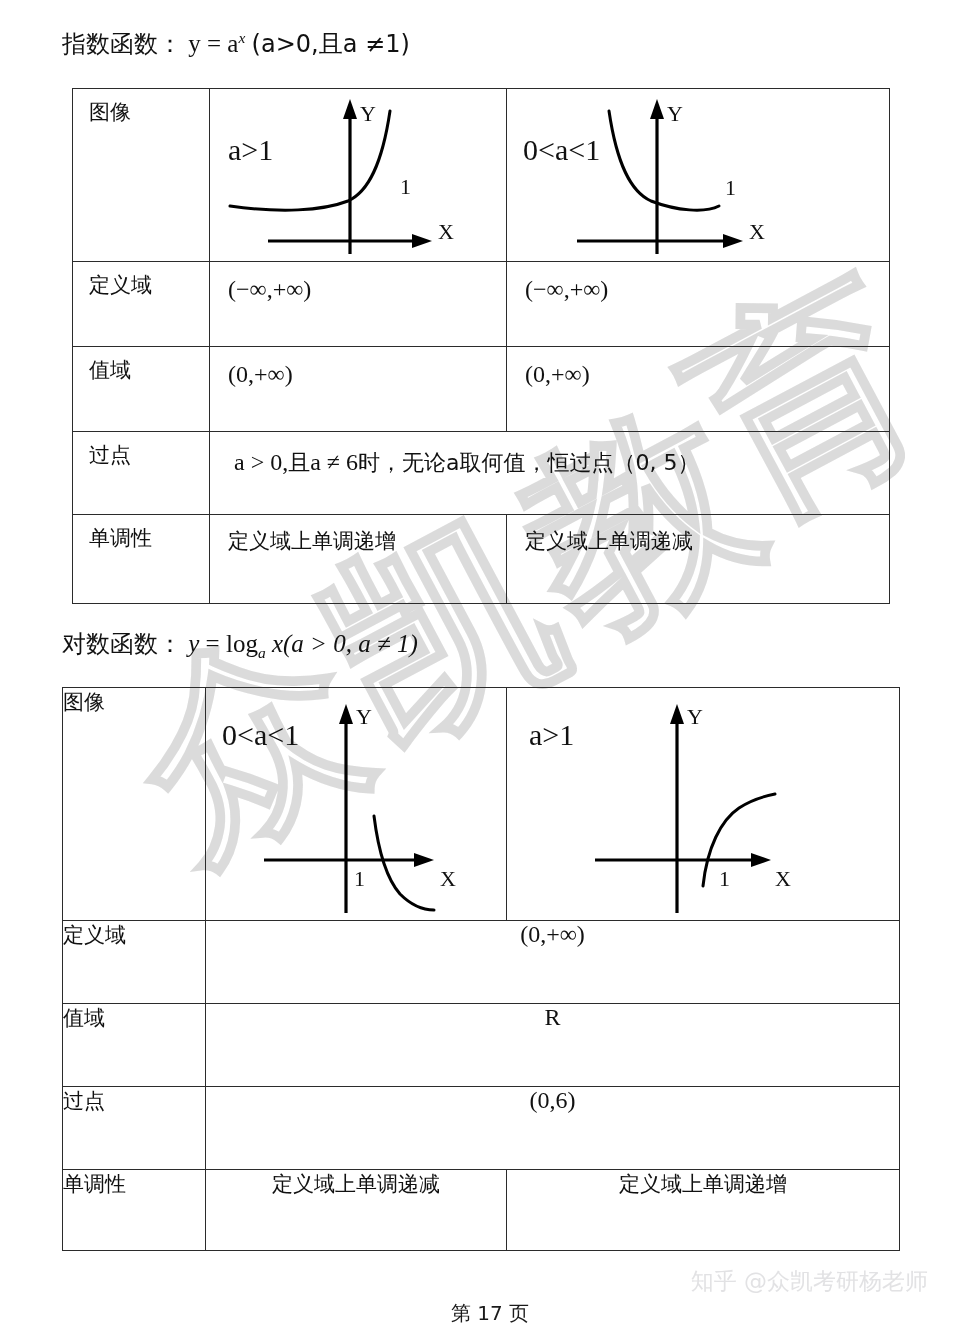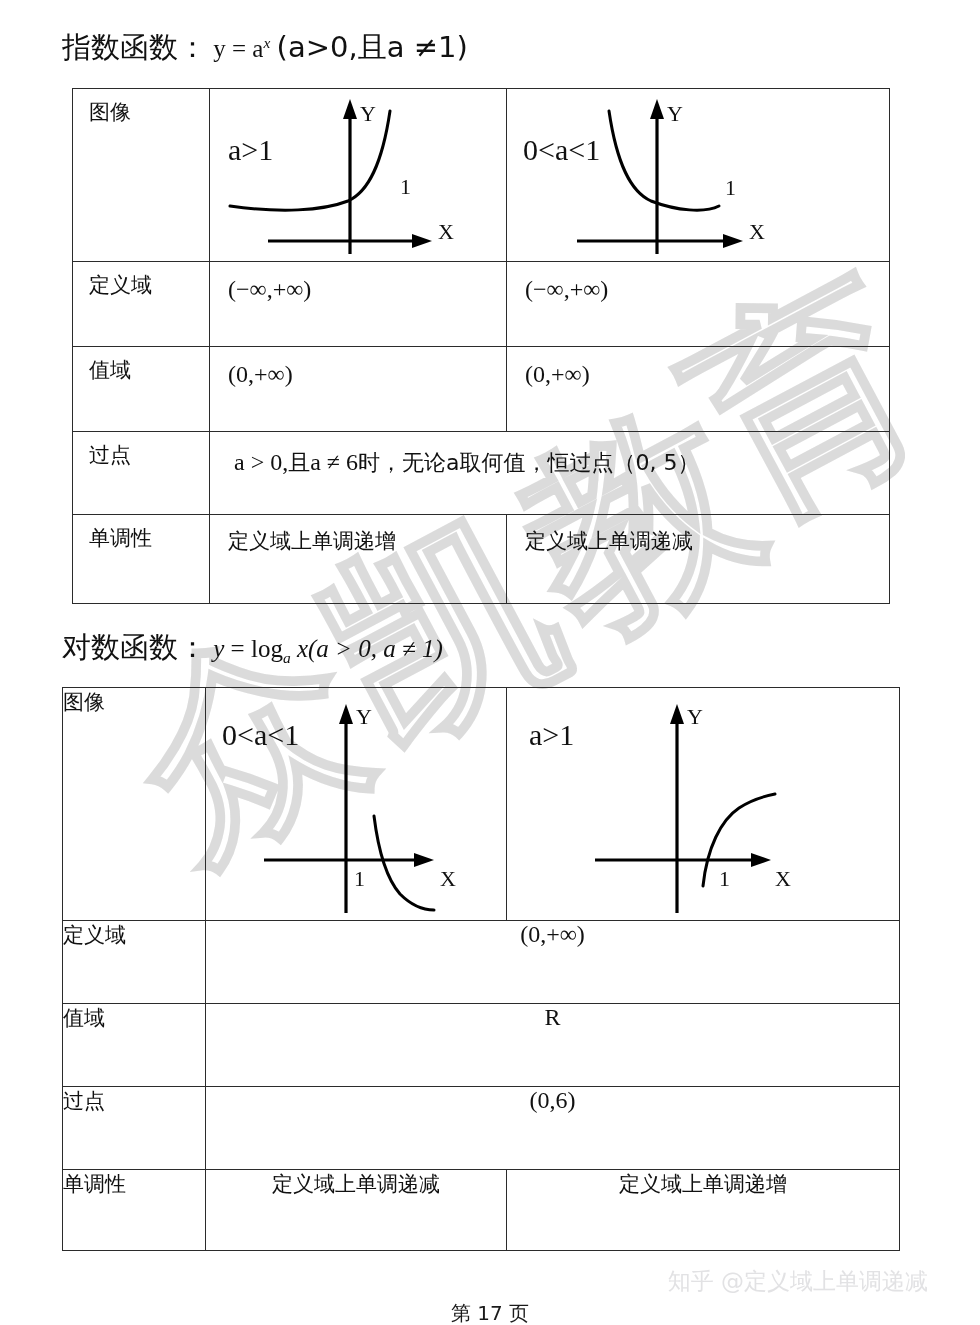--- a/index.html
+++ b/index.html
@@ -44,21 +44,21 @@
   
   .section-title {
     position: absolute;
     left: 62px;
     font-size: 25px;
     white-space: nowrap;
     z-index: 3;
   }
   .t1 { top: 28px; }
   .t2 { top: 628px; }
-  .cn { font-family: "DejaVu Sans", "Liberation Sans", sans-serif; font-size: 29px; }
+  .cn { font-family: "DejaVu Sans", "Liberation Sans", sans-serif; font-size: 24px; }
   .mathser { font-family: "Liberation Serif", "DejaVu Serif", serif; text-align: center; }
   .ital { font-style: italic; }
   sup.x { font-size: 0.62em; font-style: italic; vertical-align: super; }
   sub.a { font-size: 0.62em; font-style: italic; vertical-align: sub; }
 
   
   table.grid {
     position: absolute;
     border-collapse: collapse;
     z-index: 2;
@@ -334,14 +334,14 @@
     <td class="val-center-cn">
       <span>定义域上单调递减</span>
     </td>
     <td class="val-center-cn">
       <span>定义域上单调递增</span>
     </td>
   </tr>
 </tbody>
   </table>
 
-<div class="zhihu">知乎 @定义域上单调递减</div>
+<div class="zhihu">知乎 @众凯考研杨老师</div>
 <div class="pagenum">第 17 页</div>
 
 </body></html>

